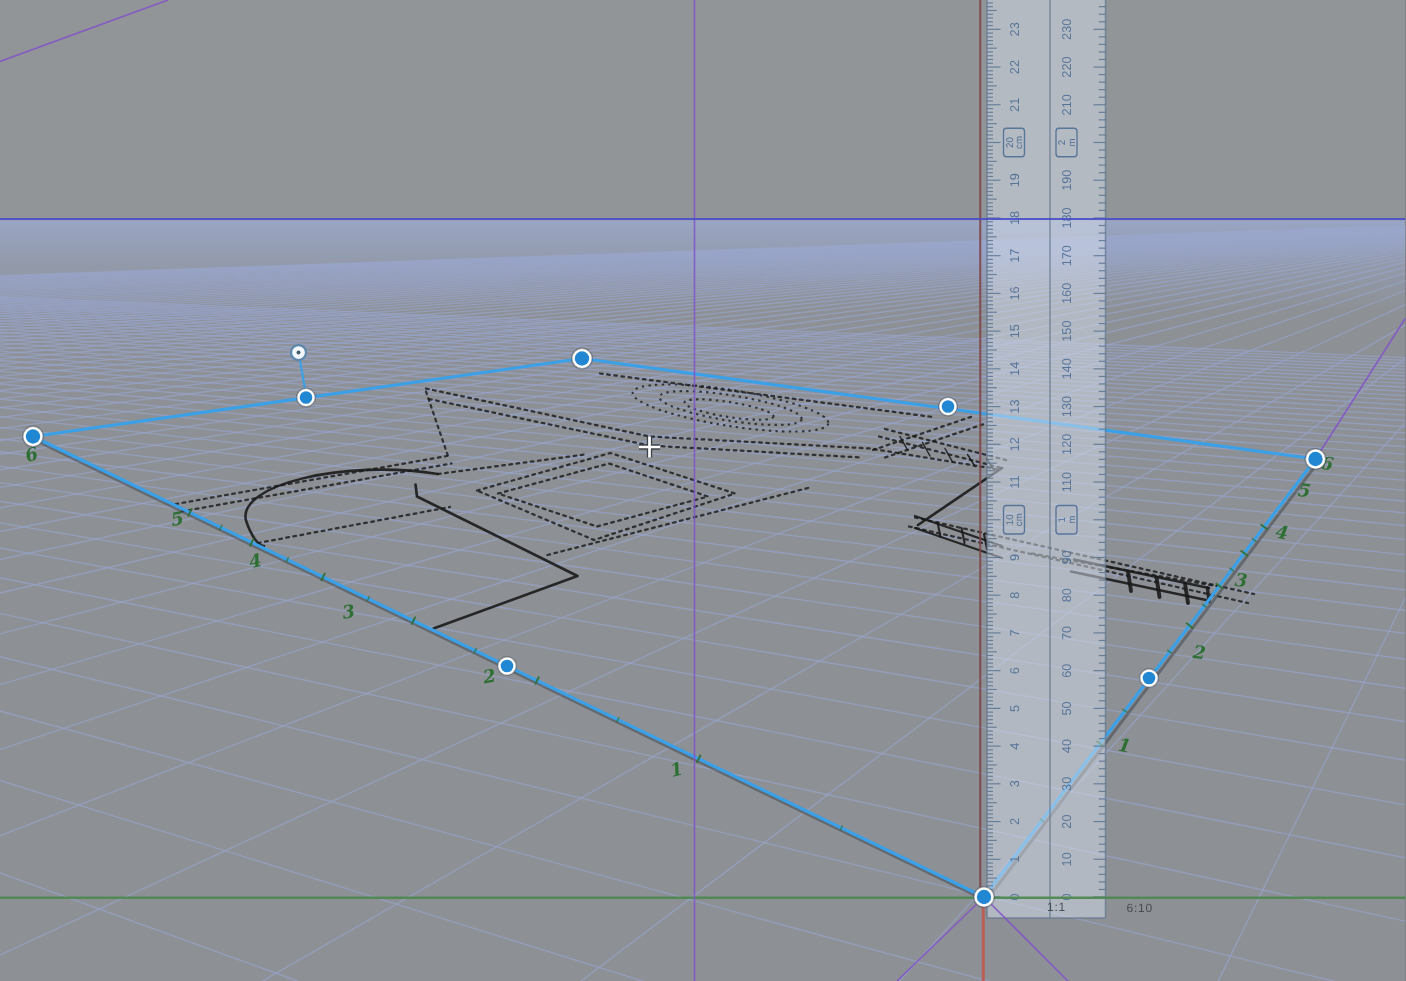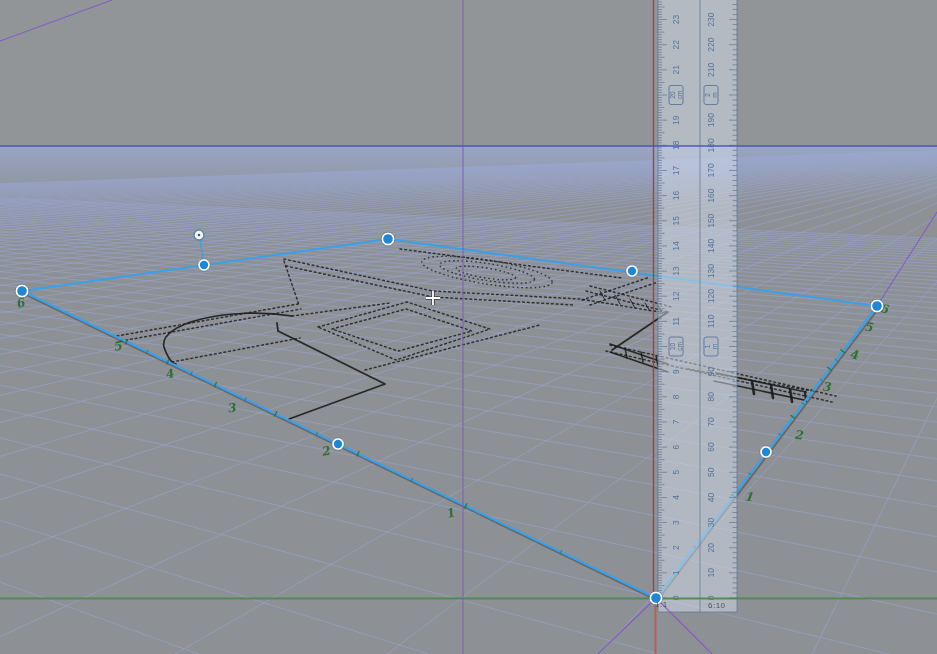--- a/index.html
+++ b/index.html
@@ -1,20 +1,20 @@
 <!DOCTYPE html>
 <html><head>
 <meta charset="utf-8">
 <style>
   html,body{margin:0;padding:0;background:#6f7275;}
   .stage{position:relative;width:937px;height:654px;overflow:hidden;background:#919598;
          font-family:"Liberation Sans",sans-serif;}
   svg{position:absolute;left:0;top:0;}
   .scale-label{position:absolute;font-size:8px;color:#3a4046;letter-spacing:0.5px;
-               font-family:"Liberation Sans",sans-serif;opacity:.85;}
+               font-family:"Liberation Sans",sans-serif;opacity:.85;margin-left:43px;}
 </style>
 </head>
 <body>
 
 <div class="stage">
   <svg id="scene" width="937" height="654" viewBox="0 0 937 654">
     <g>
         <rect x="0" y="0" width="937" height="654" fill="#919598"></rect>
         <rect x="0" y="146" width="937" height="508" fill="#8d9196"></rect>
       </g>

